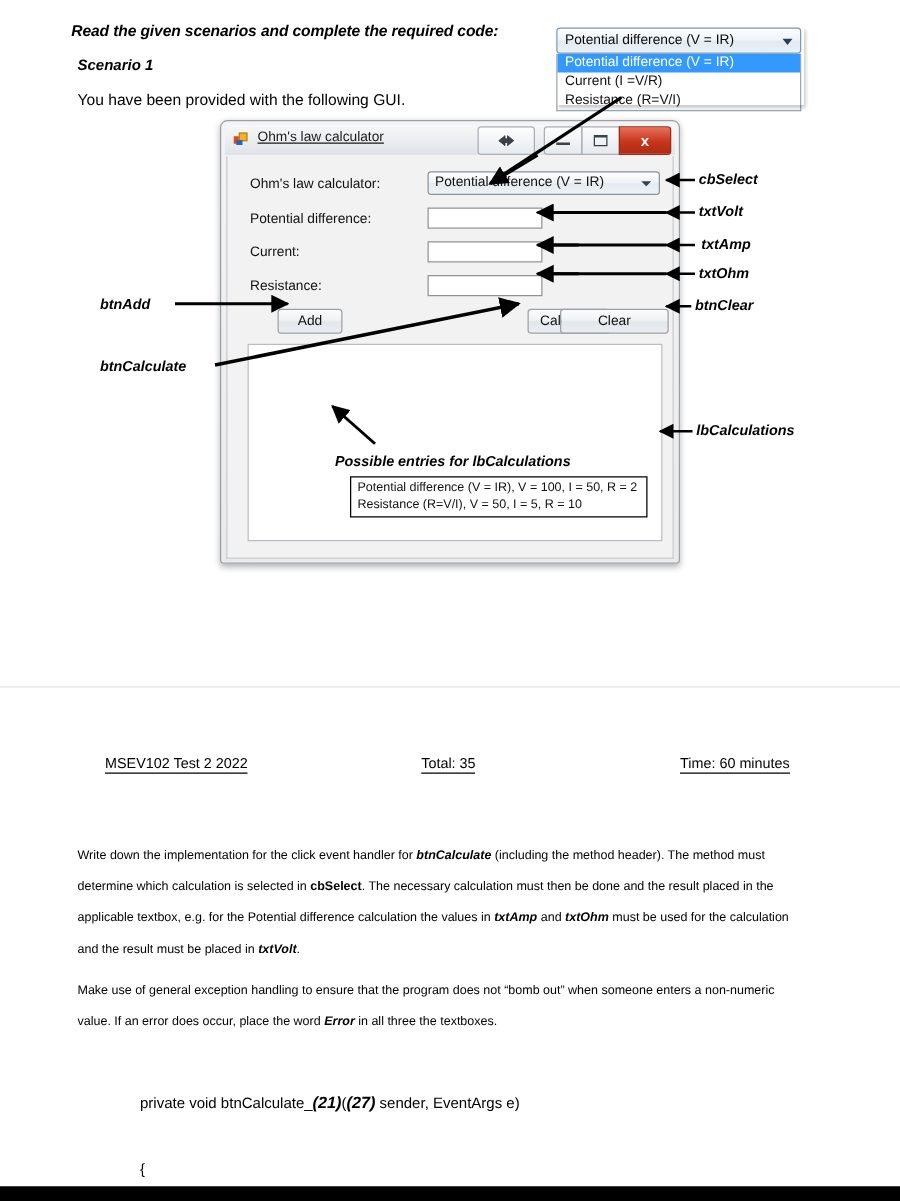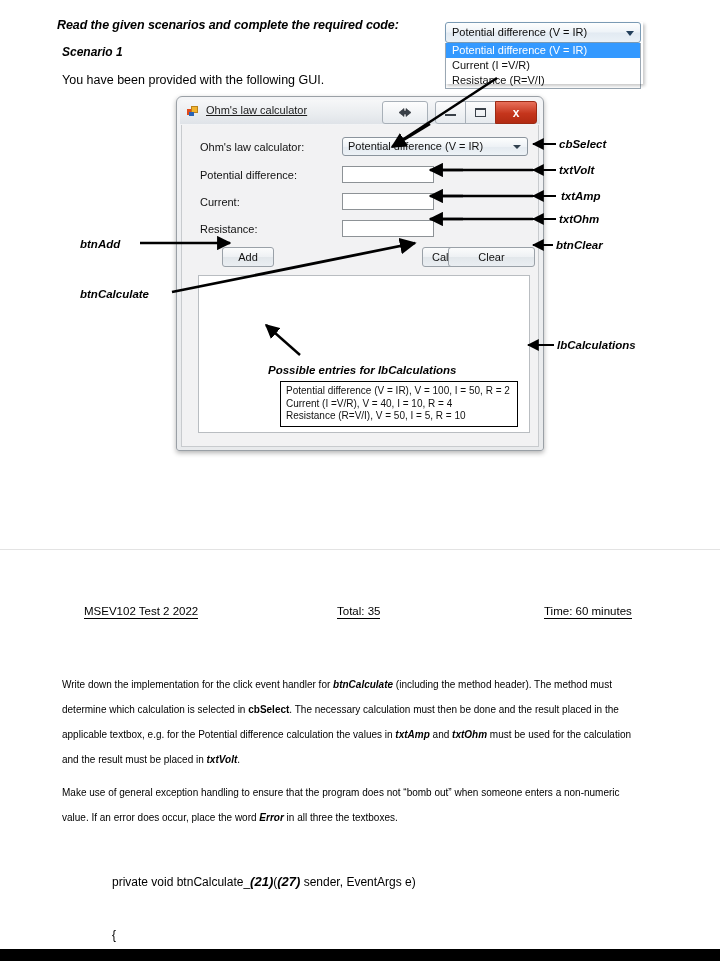--- a/index.html
+++ b/index.html
@@ -244,21 +244,20 @@
 <div class="anno" style="left:561px;top:190px;">txtAmp</div>
 <div class="anno" style="left:559px;top:213px;">txtOhm</div>
 <div class="anno" style="left:556px;top:239px;">btnClear</div>
 <div class="anno" style="left:80px;top:238px;">btnAdd</div>
 <div class="anno" style="left:80px;top:288px;">btnCalculate</div>
 <div class="anno" style="left:557px;top:339px;">lbCalculations</div>
 
 <div class="sample-cap" style="left:268px;top:364px;">Possible entries for lbCalculations</div>
 <div class="sample-box" style="left:280px;top:381px;width:226px;">
   <div>Potential difference (V = IR), V = 100, I = 50, R = 2</div>
-  <div>Current (I =V/R), V = 40, I = 10, R = 4</div>
   <div>Resistance (R=V/I), V = 50, I = 5, R = 10</div>
 </div>
 
 <svg class="overlay">
   <defs>
     <marker id="ah" viewBox="0 0 10 10" refX="9" refY="5" markerWidth="6" markerHeight="6" orient="auto-start-reverse">
       <path d="M0 0 L10 5 L0 10 z" fill="#000"></path>
     </marker>
   </defs>
 

